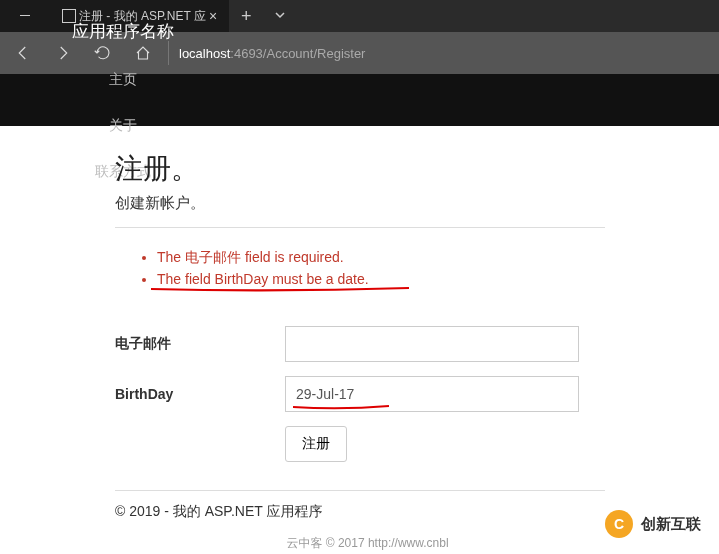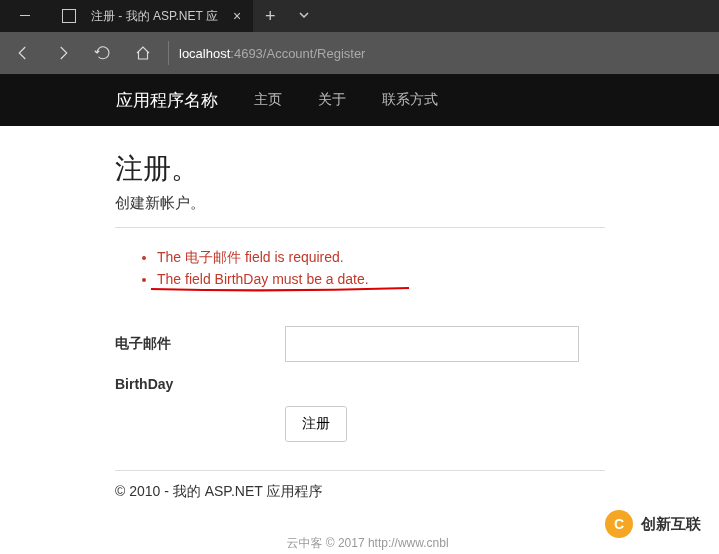--- a/index.html
+++ b/index.html
@@ -1,39 +1,39 @@
 <!DOCTYPE html>
 <html><head>
   <meta charset="utf-8">
   <style>
     * { margin: 0; padding: 0; box-sizing: border-box; }
     body { font-family: "Microsoft YaHei", sans-serif; width: 719px; height: 554px; overflow: hidden; background: #fff; }
     
     
     .browser-top { background: #2b2b2b; height: 32px; display: flex; align-items: center; }
     .win-controls { width: 50px; height: 32px; background: #1a1a1a; display: flex; align-items: center; justify-content: center; gap: 3px; }
-    .tab { display: flex; align-items: center; padding: 0 12px; height: 32px; color: #ccc; font-size: 12px; gap: 15px; }
+    .tab { display: flex; align-items: center; padding: 0 12px; height: 32px; color: #ccc; font-size: 12px; gap: 3px; }
     .tab-active { background: #1a1a1a; }
     .tab-icon { width: 14px; height: 14px; border: 1px solid #ccc; }
     .tab-title { max-width: 140px; overflow: hidden; white-space: nowrap; text-overflow: ellipsis; }
     .tab-close { color: #ccc; font-size: 14px; cursor: pointer; }
     .tab-new { color: #ccc; padding: 0 12px; font-size: 18px; }
     .tab-dropdown { color: #ccc; padding: 0 10px; }
     
     .browser-nav { background: #555; height: 42px; display: flex; align-items: center; padding: 0 4px; gap: 2px; }
     .nav-btn { width: 38px; height: 38px; display: flex; align-items: center; justify-content: center; color: #ddd; cursor: pointer; }
     .nav-btn svg { width: 18px; height: 18px; stroke: #ddd; fill: none; stroke-width: 1.5; }
     .nav-divider { width: 1px; height: 24px; background: #777; margin: 0 4px; }
     .address-bar { color: #ddd; font-size: 13px; flex: 1; padding: 0 4px; }
     .addr-host { color: #fff; }
     .addr-path { color: #aaa; }
     
     
     .navbar { background: #111; height: 52px; display: flex; align-items: center; padding: 0 16px; }
-    .navbar-inner { display: flex; align-items: center; margin-left: 100px; gap: 36px; }
+    .navbar-inner { display: flex; align-items: center; margin-left: 56px; gap: 28px; flex-direction: column; }
     .brand { color: #fff; font-size: 17px; }
     .nav-link { color: #bbb; font-size: 14px; cursor: pointer; }
     
     
     .content { padding: 24px 0 0 115px; }
     .page-title { font-size: 28px; font-weight: 400; color: #222; }
     .subtitle { font-size: 15px; color: #333; margin-top: 6px; }
     .hr { border: none; border-top: 1px solid #ddd; margin: 14px 0 18px 0; width: 490px; }
     
     .errors { margin-left: 28px; margin-bottom: 36px; position: relative; }
@@ -128,28 +128,34 @@
       </svg>
   </ul>
 
   <div class="form-row">
     <label class="form-label">电子邮件</label>
     <input class="form-input" type="text" value="" style="">
   </div>
 
   <div class="form-row">
     <label class="form-label">BirthDay</label>
+    <div class="birthday-wrap">
+      <input class="form-input" type="text" value="29-Jul-17" style="">
+      <svg class="red-underline2">
+          <path d="M2 2 Q50 5 98 1" stroke="#d00" stroke-width="2" fill="none"></path>
+        </svg>
+    </div>
   </div>
 
   <div class="submit-row">
     <button class="submit-btn">注册</button>
   </div>
 
   <hr class="site-hr">
-  <div class="footer">© 2010 - 我的 ASP.NET 应用程序</div>
+  <div class="footer">© 2019 - 我的 ASP.NET 应用程序</div>
 </div>
 
 <div class="attribution">云中客 © 2017 http://www.cnbl</div>
 
 <div class="watermark">
   <div class="wm-logo">C</div>
   <div class="wm-text">创新互联</div>
 </div>
 
 </body></html>

